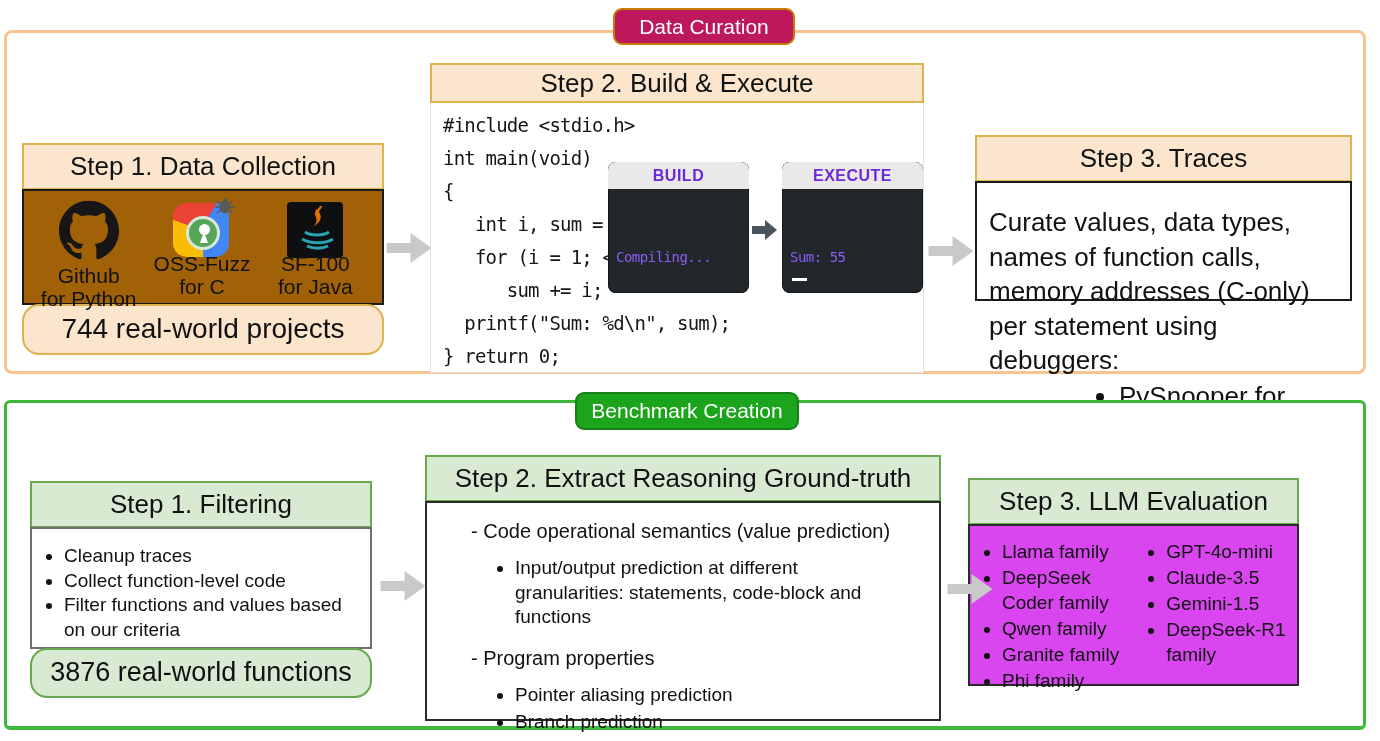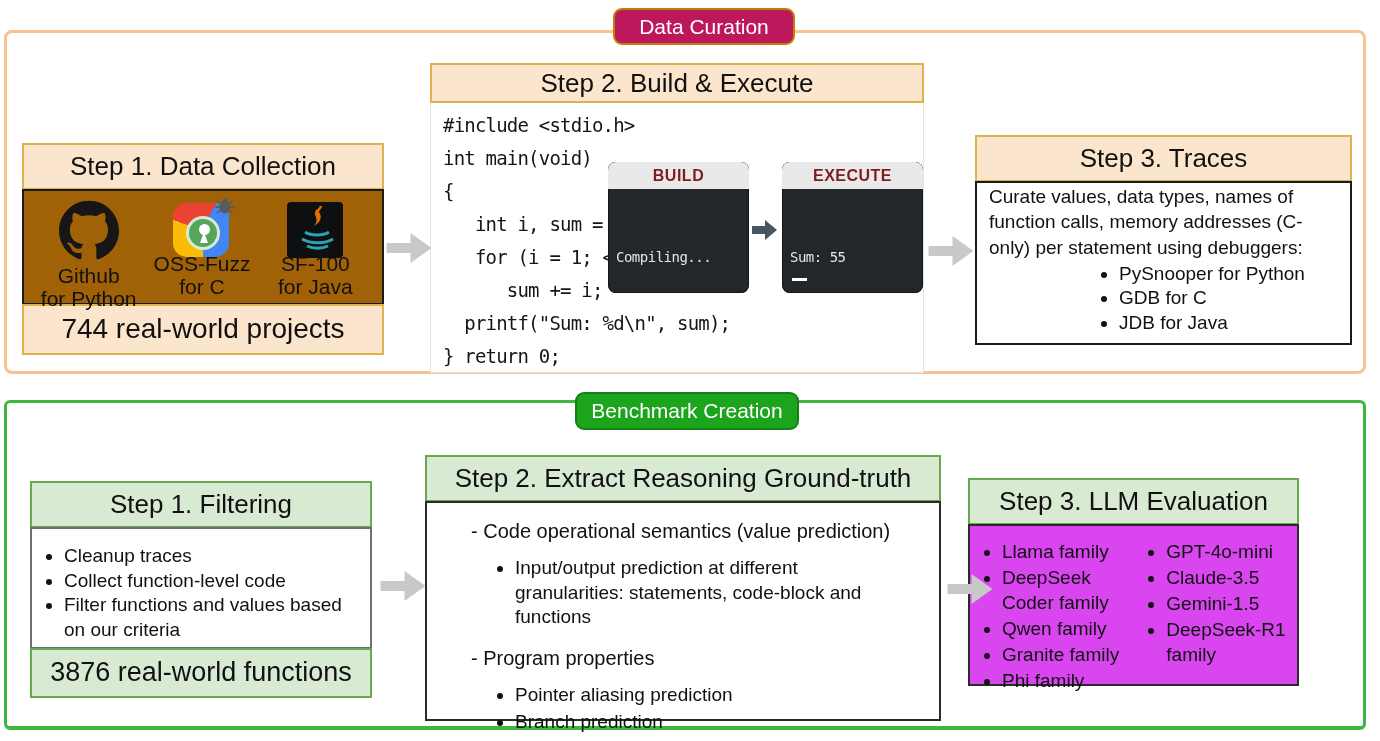--- a/index.html
+++ b/index.html
@@ -34,21 +34,21 @@
 
   
   .s1-top { position:absolute; left:22px; top:143px; width:362px; }
   .logo-box {
     background:#a16207; border:2px solid #1a1a1a; margin-top:-1px;
     display:flex; justify-content:space-between; padding:9px 10px 5px 8px; height:116px;
   }
   .logo-col { display:flex; flex-direction:column; align-items:center; flex:1; }
   .logo-col .lbl { font-size:21px; line-height:1.1; text-align:center; margin-top:4px; }
   .icon-wrap { width:60px; height:60px; position:relative; }
-  .footer-band { font-size:28px; text-align:center; padding:7px 0 8px; margin-top:-1px; }
+  .footer-band { font-size:28px; text-align:center; padding:7px 0 8px; margin-top:-1px;border-radius:17px; }
 
   
   .gh-icon svg { width:60px; height:60px; }
   
   .fuzz-disc {
     position:absolute; left:1px; top:3px; width:56px; height:54px; border-radius:14px;
     background:conic-gradient(#EA4335 0 30deg,#4285F4 30deg 175deg,#FBBC05 175deg 290deg,#EA4335 290deg 360deg);
   }
   .fuzz-center {
     position:absolute; left:13px; top:13px; width:34px; height:34px; border-radius:50%;
@@ -69,31 +69,31 @@
     background:#fff; border:1px solid #E3E3E3; border-top:none;
   }
   .code-lines { position:absolute; left:12px; top:6px; font-family:"DejaVu Sans Mono", monospace;
     font-size:19px; letter-spacing:-0.8px; color:#161616; }
   .code-lines div { height:33px; line-height:33px; white-space:pre; }
 
   .terminal { position:absolute; width:141px; height:131px; border-radius:8px; overflow:hidden; z-index:3;
     box-shadow:0 0 0 1px #15181a inset; background:#22272B; }
   .term-build { left:608px; top:162px; }
   .term-exec  { left:782px; top:162px; }
-  .term-head { height:27px; background:#E9E9E9; color:#7f1d1d; font-weight:bold; font-size:16px;
+  .term-head { height:27px; background:#E9E9E9; color:#6d28d9; font-weight:bold; font-size:16px;
     display:flex; align-items:center; justify-content:center; letter-spacing:0.5px; }
-  .term-body { padding:8px 8px 0; color:#e5e5e5; font-family:"DejaVu Sans Mono", monospace;
+  .term-body { padding:8px 8px 0; color:#8b5cf6; font-family:"DejaVu Sans Mono", monospace;
     font-size:14px; line-height:24px; letter-spacing:-0.5px; white-space:pre; }
   .cursor { position:absolute; left:10px; bottom:12px; width:15px; height:3px; background:#fff; }
 
   
   .s3-top { position:absolute; left:975px; top:135px; width:377px; }
   .s3-top .body {
-    background:#fff; border:2px solid #1a1a1a; margin-top:-1px; height:164px;
-    padding:1px 10px 0 12px; font-size:19px; line-height:1.33;
+    background:#fff; border:2px solid #1a1a1a; margin-top:-1px; height:120px;
+    padding:22px 10px 0 12px; font-size:26px; line-height:1.33;
   }
   .s3-top ul { list-style:disc; margin-top:2px; padding-left:130px; }
   .s3-top li { line-height:1.3; }
 
   
   .arrow { position:absolute; z-index:4; }
 
   
   .s1-bot { position:absolute; left:30px; top:481px; width:342px; }
   .s1-bot .body { background:#fff; border:2px solid #6F6F6F; margin-top:-1px; height:122px;

